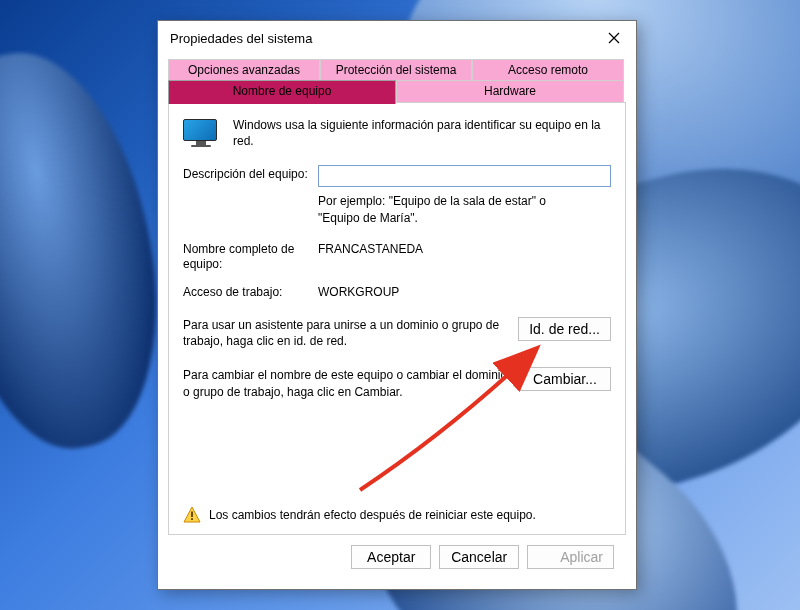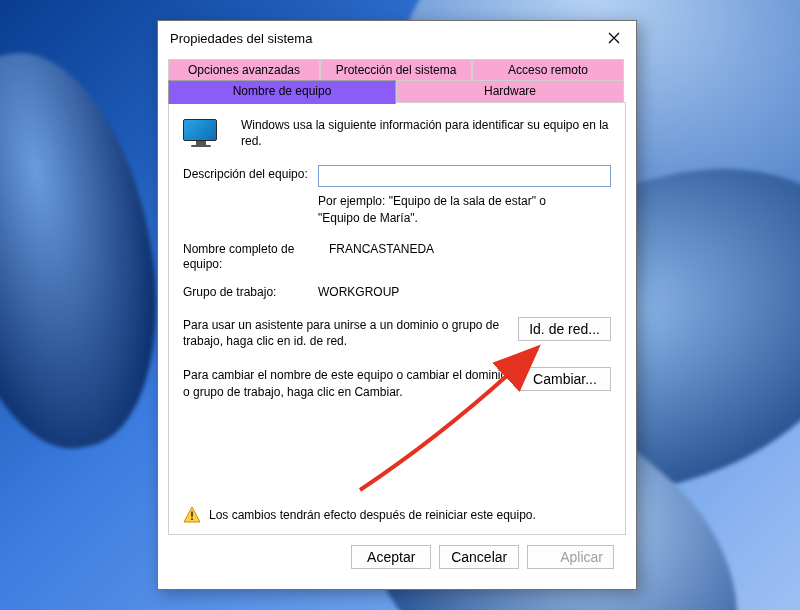--- a/index.html
+++ b/index.html
@@ -66,33 +66,33 @@
     border-bottom: none;
     text-align: center;
     line-height: 21px;
     font-size: 12px;
     color: #000;
     padding: 0 4px;
   }
   .tab.row1 { top: 0; }
   .tab.row2 { top: 21px; }
   .tab.active {
-    background: #8b5cf6;
+    background: #be185d;
     border-color: #a0a0a0;
     z-index: 2;
     height: 24px;
   }
   .tab-panel {
     border: 1px solid #d0d0d0;
     flex: 1;
     padding: 14px 14px 10px 14px;
     position: relative;
     margin-top: -1px;
   }
-  .intro-row { display: flex; gap: 22px; align-items: flex-start; margin-bottom: 16px; }
+  .intro-row { display: flex; gap: 14px; align-items: flex-start; margin-bottom: 16px; }
   .monitor-icon {
     width: 36px; height: 30px;
     position: relative;
     margin-top: 2px;
   }
   .monitor-icon .screen {
     width: 34px; height: 22px;
     background: linear-gradient(135deg, #29a3e8 0%, #0d6db5 100%);
     border: 1px solid #2a2a2a;
     border-radius: 2px;
@@ -198,26 +198,26 @@
         <div class="form-label">Descripción del equipo:</div>
         <div class="form-value">
           <input class="text-input" type="text" value="" style="">
         </div>
       </div>
       <div class="example-text">
         <span>Por ejemplo: "Equipo de la sala de estar" o</span><br>
         <span>"Equipo de María".</span>
       </div>
 
-      <div class="form-row" style="margin-bottom:10px;gap:11px;">
+      <div class="form-row" style="margin-bottom:10px;">
         <div class="form-label" style="line-height:1.3;">Nombre completo de equipo:</div>
         <div class="form-value" style="padding-top:2px;">FRANCASTANEDA</div>
       </div>
       <div class="form-row" style="margin-bottom:10px;">
-        <div class="form-label">Grupo de trabajo:</div>
+        <div class="form-label">Acceso de trabajo:</div>
         <div class="form-value" style="padding-top:2px;">WORKGROUP</div>
       </div>
 
       <div class="action-row">
         <div class="action-desc">Para usar un asistente para unirse a un dominio o grupo de trabajo, haga clic en id. de red.</div>
         <button class="btn">Id. de red...</button>
       </div>
 
       <div class="action-row">
         <div class="action-desc">Para cambiar el nombre de este equipo o cambiar el dominio o grupo de trabajo, haga clic en Cambiar.</div>

